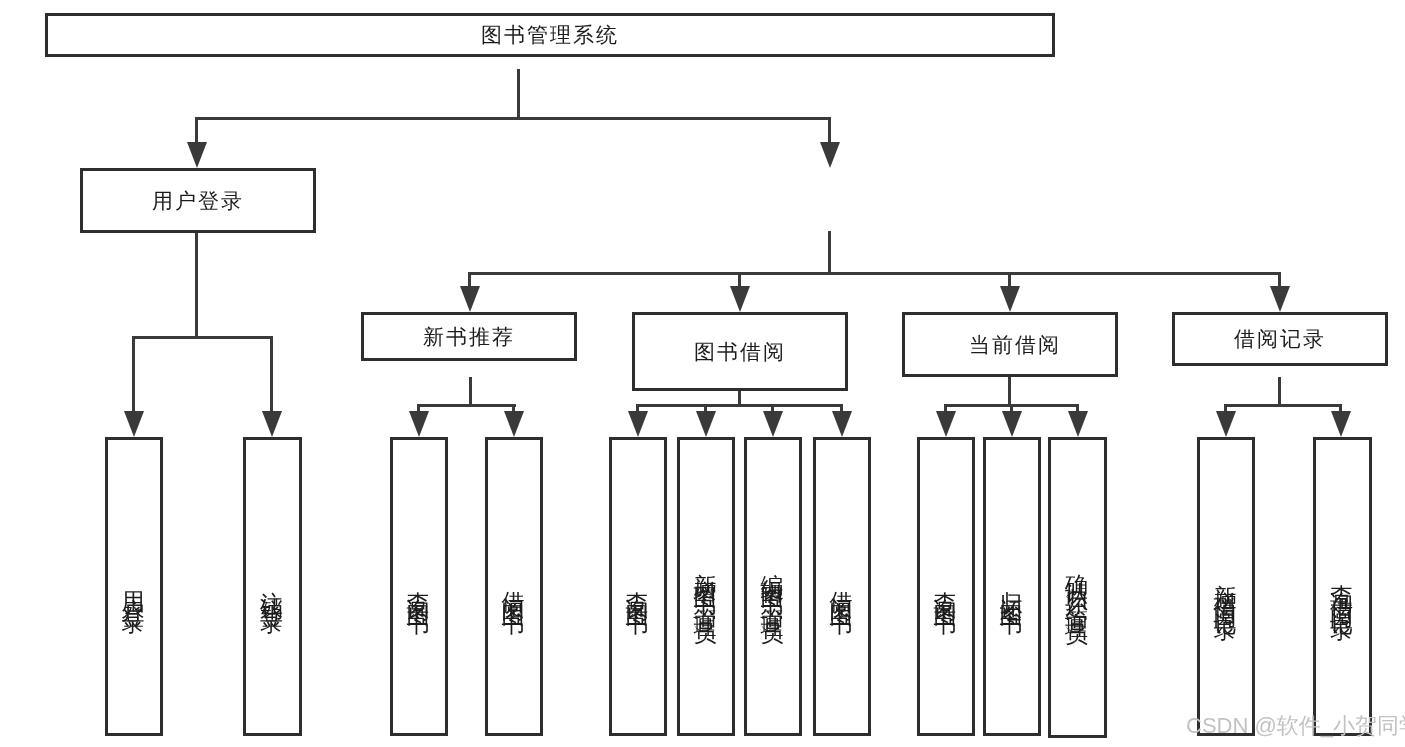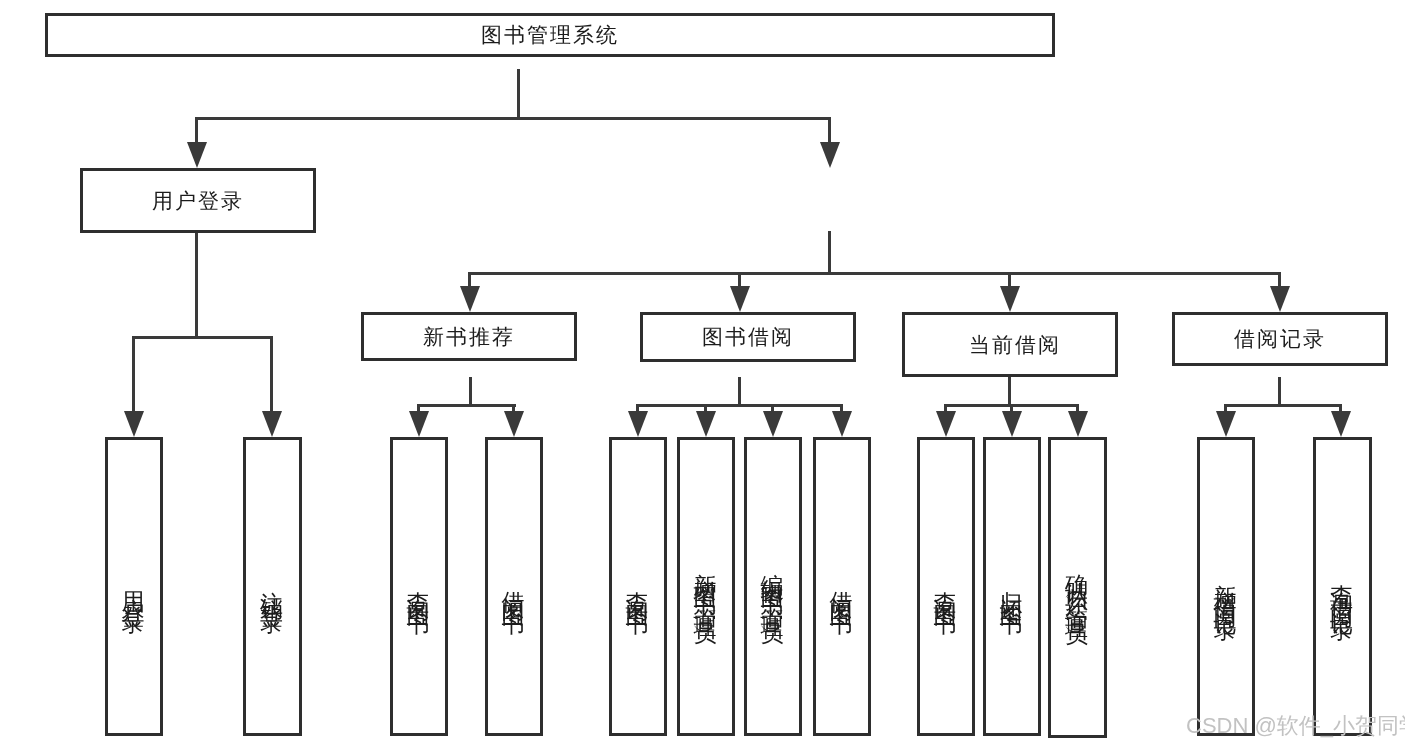--- a/index.html
+++ b/index.html
@@ -129,21 +129,21 @@
     <span class="hlabel">图书管理系统</span>
   </div>
 
   <div class="box" style="left:80px; top:168px; width:236px; height:65px;">
     <span class="hlabel">用户登录</span>
   </div>
 
   <div class="box" style="left:361px; top:312px; width:216px; height:49px;">
     <span class="hlabel">新书推荐</span>
   </div>
-  <div class="box" style="left:632px; top:312px; width:216px; height:50px;margin-left:8px;">
+  <div class="box" style="left:632px; top:312px; width:216px; height:79px;">
     <span class="hlabel">图书借阅</span>
   </div>
   <div class="box" style="left:902px; top:312px; width:216px; height:65px;padding-left:10px;">
     <span class="hlabel">当前借阅</span>
   </div>
   <div class="box" style="left:1172px; top:312px; width:216px; height:54px;">
     <span class="hlabel">借阅记录</span>
   </div>
 
   <div class="box" style="left:105px; top:437px; width:58px; height:299px;">

